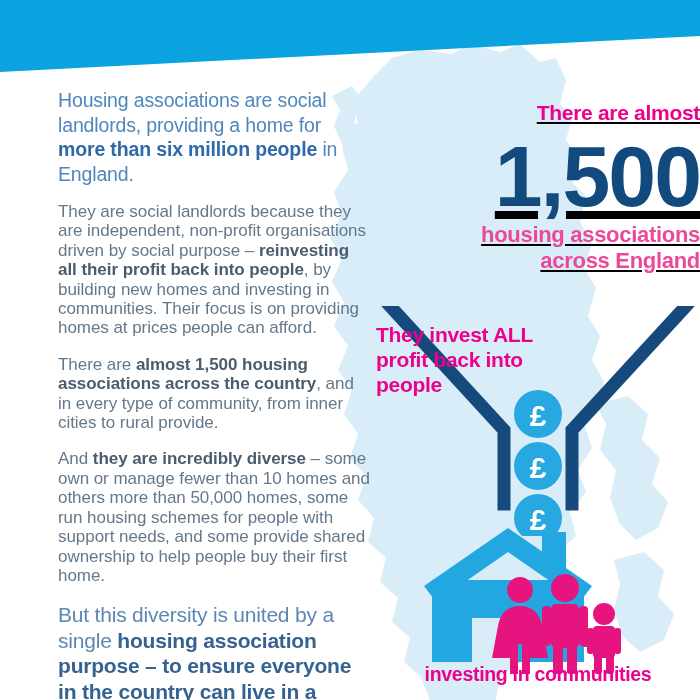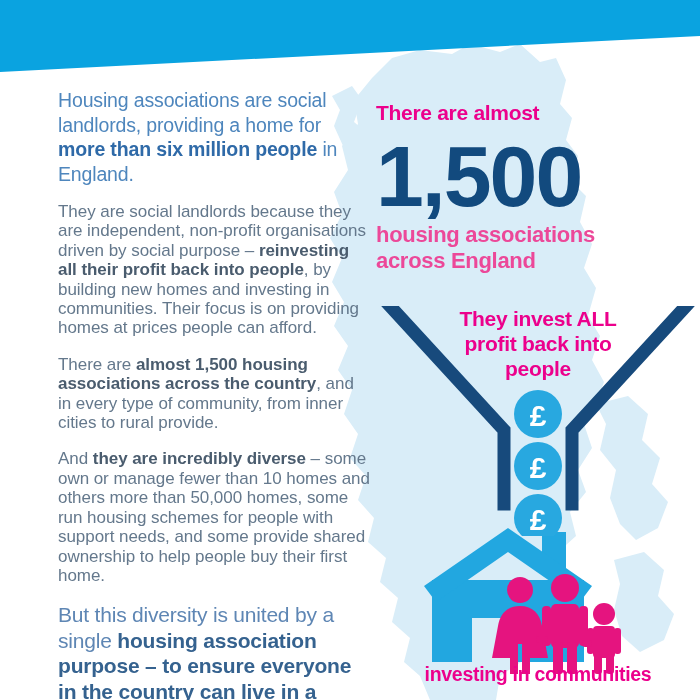--- a/index.html
+++ b/index.html
@@ -84,21 +84,22 @@
     color: #35628f;
     font-weight: bold;
   }
 
   
   #right-col {
     position: absolute;
     left: 376px;
     top: 100px;
     width: 324px;
-    text-align: left;
+    text-align: right;
+    text-decoration: underline;
   }
   .pink-kicker {
     color: #ec008c;
     font-weight: bold;
     font-size: 21px;
     line-height: 25px;
     letter-spacing: -0.3px;
     margin: 0;
   }
   .bignum {
@@ -129,23 +130,23 @@
   #funnel-wrap {
     position: absolute;
     left: 376px;
     top: 306px;
     width: 324px;
     height: 230px;
   }
   #funnel-text {
     position: absolute;
     left: 0;
-    top: 0;
-    width: 324px;
-    text-align: center;
+    top: 16px;
+    width: 324px;
+    text-align: left;
     z-index: 2;
   }
   #funnel-svg {
     position: absolute;
     left: 0;
     top: 0;
     z-index: 1;
   }
 
   #house-wrap {

